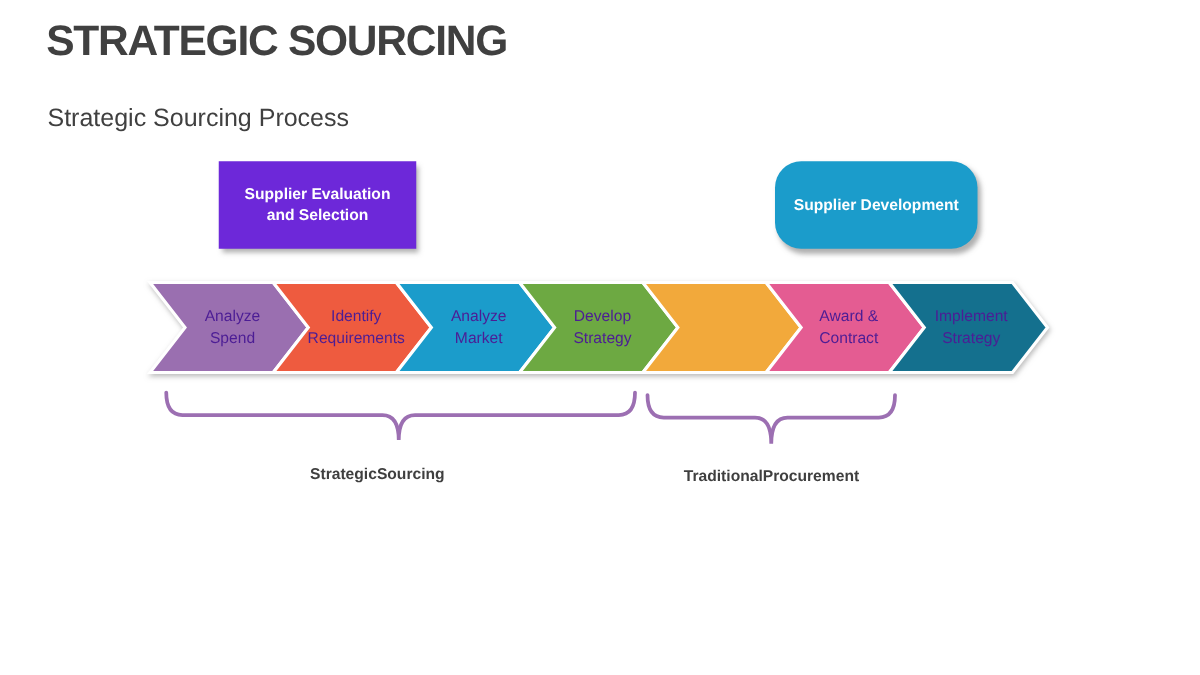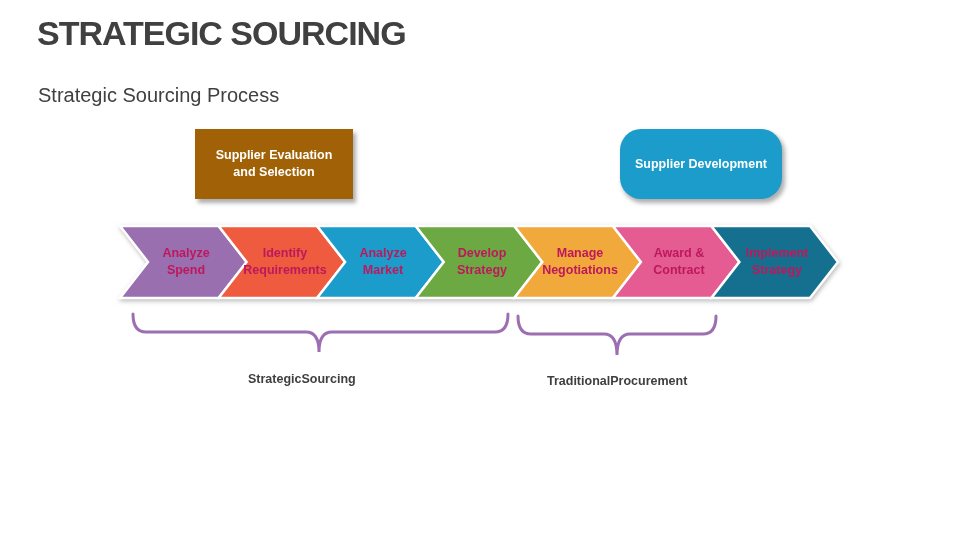--- a/index.html
+++ b/index.html
@@ -23,39 +23,39 @@
     box-shadow:2.5px 3.5px 4px rgba(110,110,110,0.55);
   }
   .sbox-1{left:175px; width:158px;}
   .sbox-2{left:398px; width:158px;}
   .sbox-3{left:620px; width:162px;}
   .diagram-svg{position:absolute; left:0; top:0; width:960px; height:540px;}
   .chevband{filter:drop-shadow(1px 2.5px 2px rgba(120,120,120,0.5));}
   .step-label{
     position:absolute; top:234px; width:110px; height:56px;
     display:flex; flex-direction:column; justify-content:center; align-items:center;
-    text-align:left; color:#be185d; font-size:12.5px; font-weight:700; line-height:17px;
+    text-align:left; color:#4c1d95; font-size:12.5px; font-weight:400; line-height:17px;
   }
   .brace-label{
     position:absolute; width:140px; text-align:center;
     color:#3f3f3f; font-size:12.5px; font-weight:700; line-height:16.5px;
     display:flex; flex-direction:row; align-items:center;
   }
   .brace-label-1{left:248px; top:371px;}
   .brace-label-2{left:547px; top:373px;}
 </style>
 </head>
 <body>
 
 <div class="slide">
 
   <h1 class="title">STRATEGIC SOURCING</h1>
   <div class="subtitle">Strategic Sourcing Process</div>
 
-  <div class="sbox sbox-1" style="background-color: #a16207; margin-left: 20px;">
+  <div class="sbox sbox-1" style="background-color: #6d28d9;">
     <span>Supplier Evaluation and Selection</span>
   </div>
   <div class="sbox sbox-3" style="background-color: rgb(27, 156, 203); border-radius: 21px;">
     <span>Supplier Development</span>
   </div>
 
   <svg class="diagram-svg" viewBox="0 0 960 540" xmlns="http://www.w3.org/2000/svg">
     <g class="chevband" stroke="#ffffff" stroke-width="2.5" stroke-linejoin="miter">
       <polygon points="120,226 218.6,226 246.6,262 218.6,298 120,298 148,262" fill="#9A6FB0"></polygon>
       <polygon points="218.6,226 317.1,226 345.1,262 317.1,298 218.6,298 246.6,262" fill="#EE5B3F"></polygon>
@@ -78,24 +78,20 @@
       <span>Requirements</span>
   </div>
   <div class="step-label" style="left:328px">
     <span>Analyze</span>
       <span>Market</span>
   </div>
   <div class="step-label" style="left:427px">
     <span>Develop</span>
       <span>Strategy</span>
   </div>
-  <div class="step-label" style="left:525px">
-    <span>Manage</span>
-      <span>Negotiations</span>
-  </div>
   <div class="step-label" style="left:624px">
     <span>Award &amp;</span>
       <span>Contract</span>
   </div>
   <div class="step-label" style="left:722px">
     <span>Implement</span>
       <span>Strategy</span>
   </div>
 
   <div class="brace-label brace-label-1">

